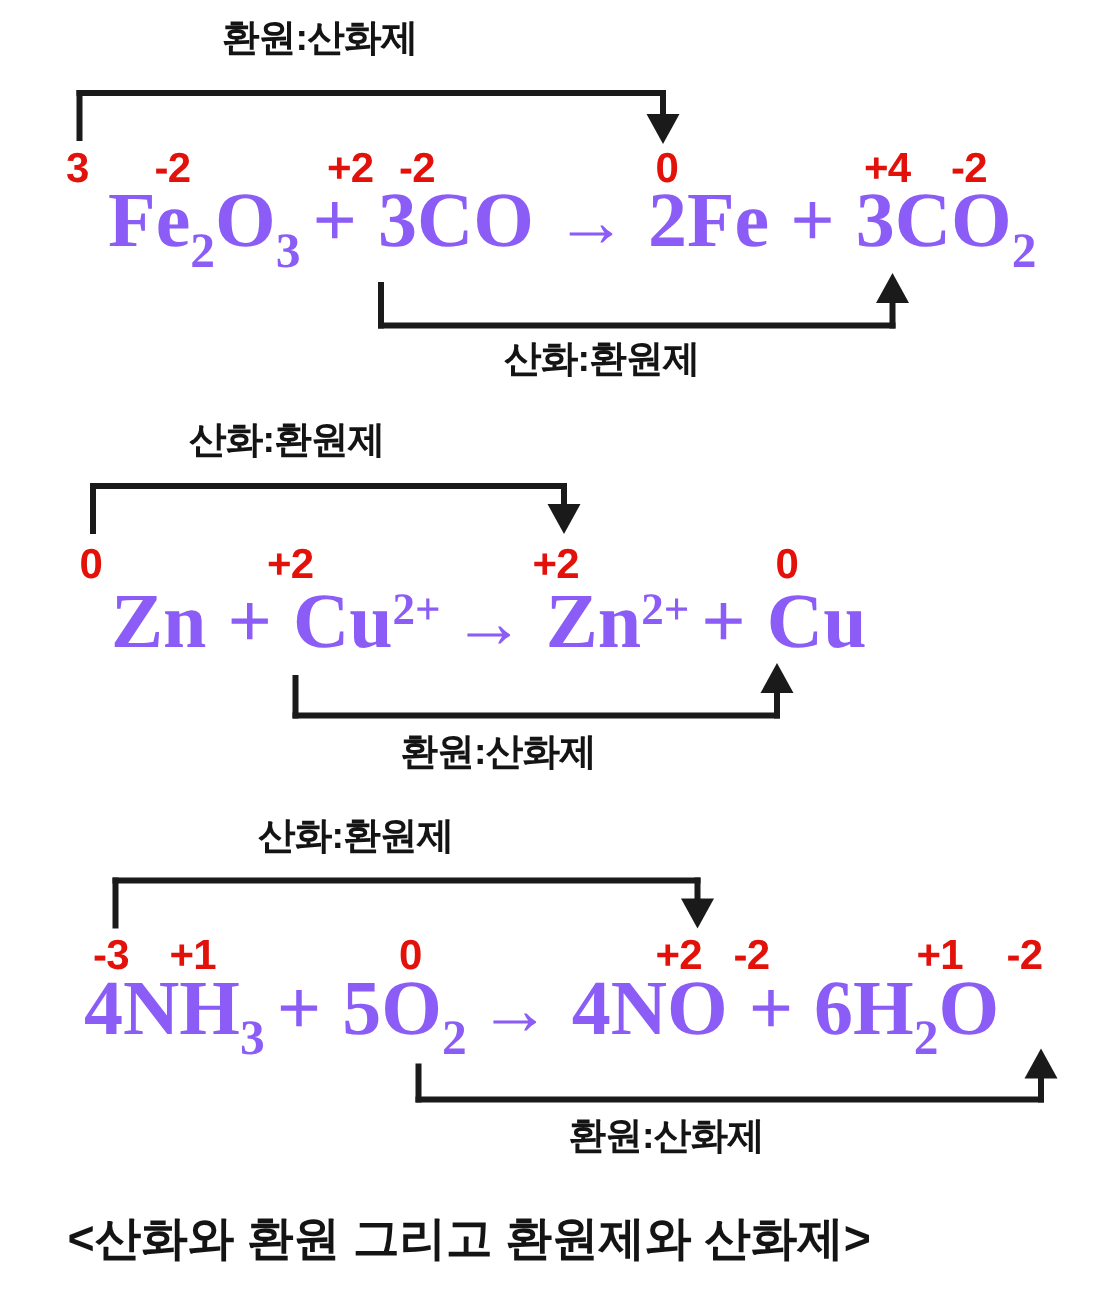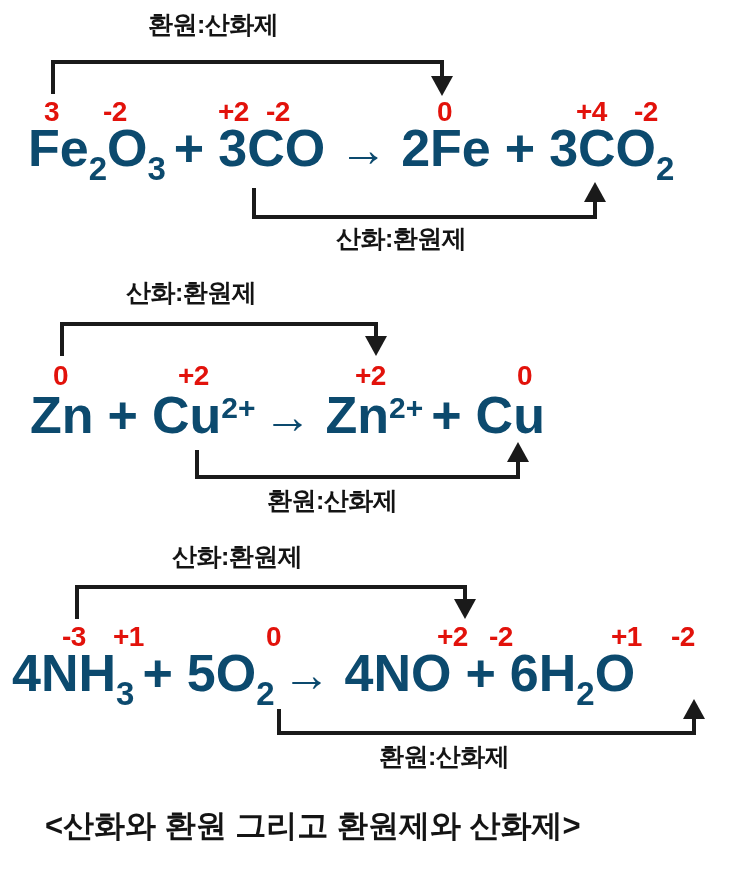--- a/index.html
+++ b/index.html
@@ -26,26 +26,27 @@
     font-weight: bold;
     font-size: 25px;
     color: #141414;
     white-space: nowrap;
     letter-spacing: -0.5px;
   }
 
   
   .eq {
     position: absolute;
-    font-family: Liberation Sans, sans-serif;
+    font-family: Liberation Serif, serif;
     font-weight: bold;
     font-size: 52px;
-    color: #0c4a6e;
+    color: #8b5cf6;
     white-space: nowrap;
     letter-spacing: 0px;
+    margin-left: 44px;
   }
   .eq .sub {
     font-size: 33px;
     vertical-align: -0.42em;
     font-weight: bold;
     letter-spacing: 0;
   }
   .eq .sup {
     font-size: 30px;
     vertical-align: 0.50em;

